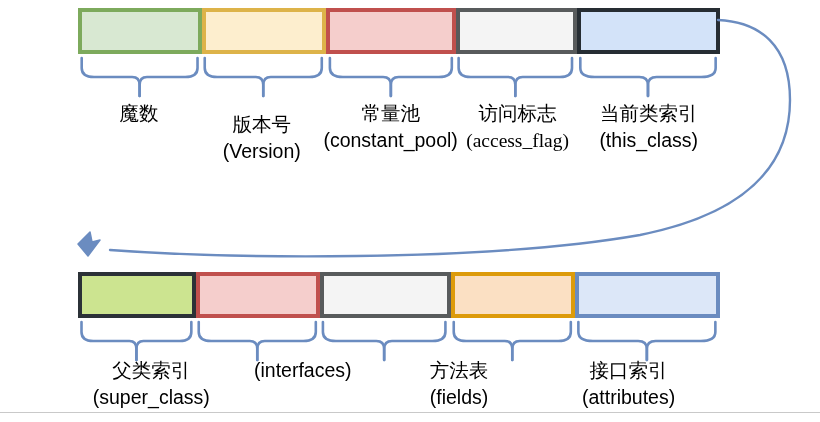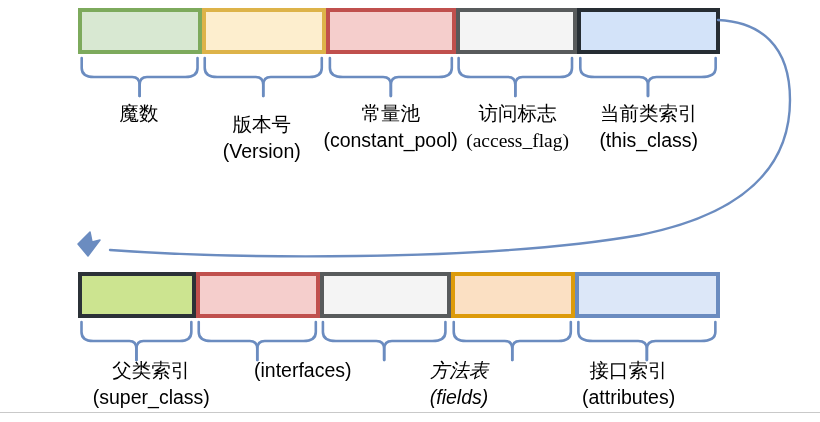--- a/index.html
+++ b/index.html
@@ -216,21 +216,21 @@
     </div>
 
   <div class="labels" id="labels-bot">
       <div class="label" style="flex: 1.82 1 0px;">
         <span class="cn">父类索引</span>
         <span class="en">(super_class)</span>
       </div>
       <div class="label" style="flex: 1.94 1 0px;">
         <span class="en">(interfaces)</span>
       </div>
-      <div class="label" style="flex: 1.94 1 0px; font-style: italic;">
+      <div class="label" style="flex: 1.94 1 0px;">
         <span class="cn">方法表</span>
         <span class="en">(fields)</span>
       </div>
       <div class="label" style="flex: 2.27 1 0px;">
         <span class="cn">接口索引</span>
         <span class="en">(attributes)</span>
       </div>
     </div>
 
   <div id="bottom-rule"></div>

